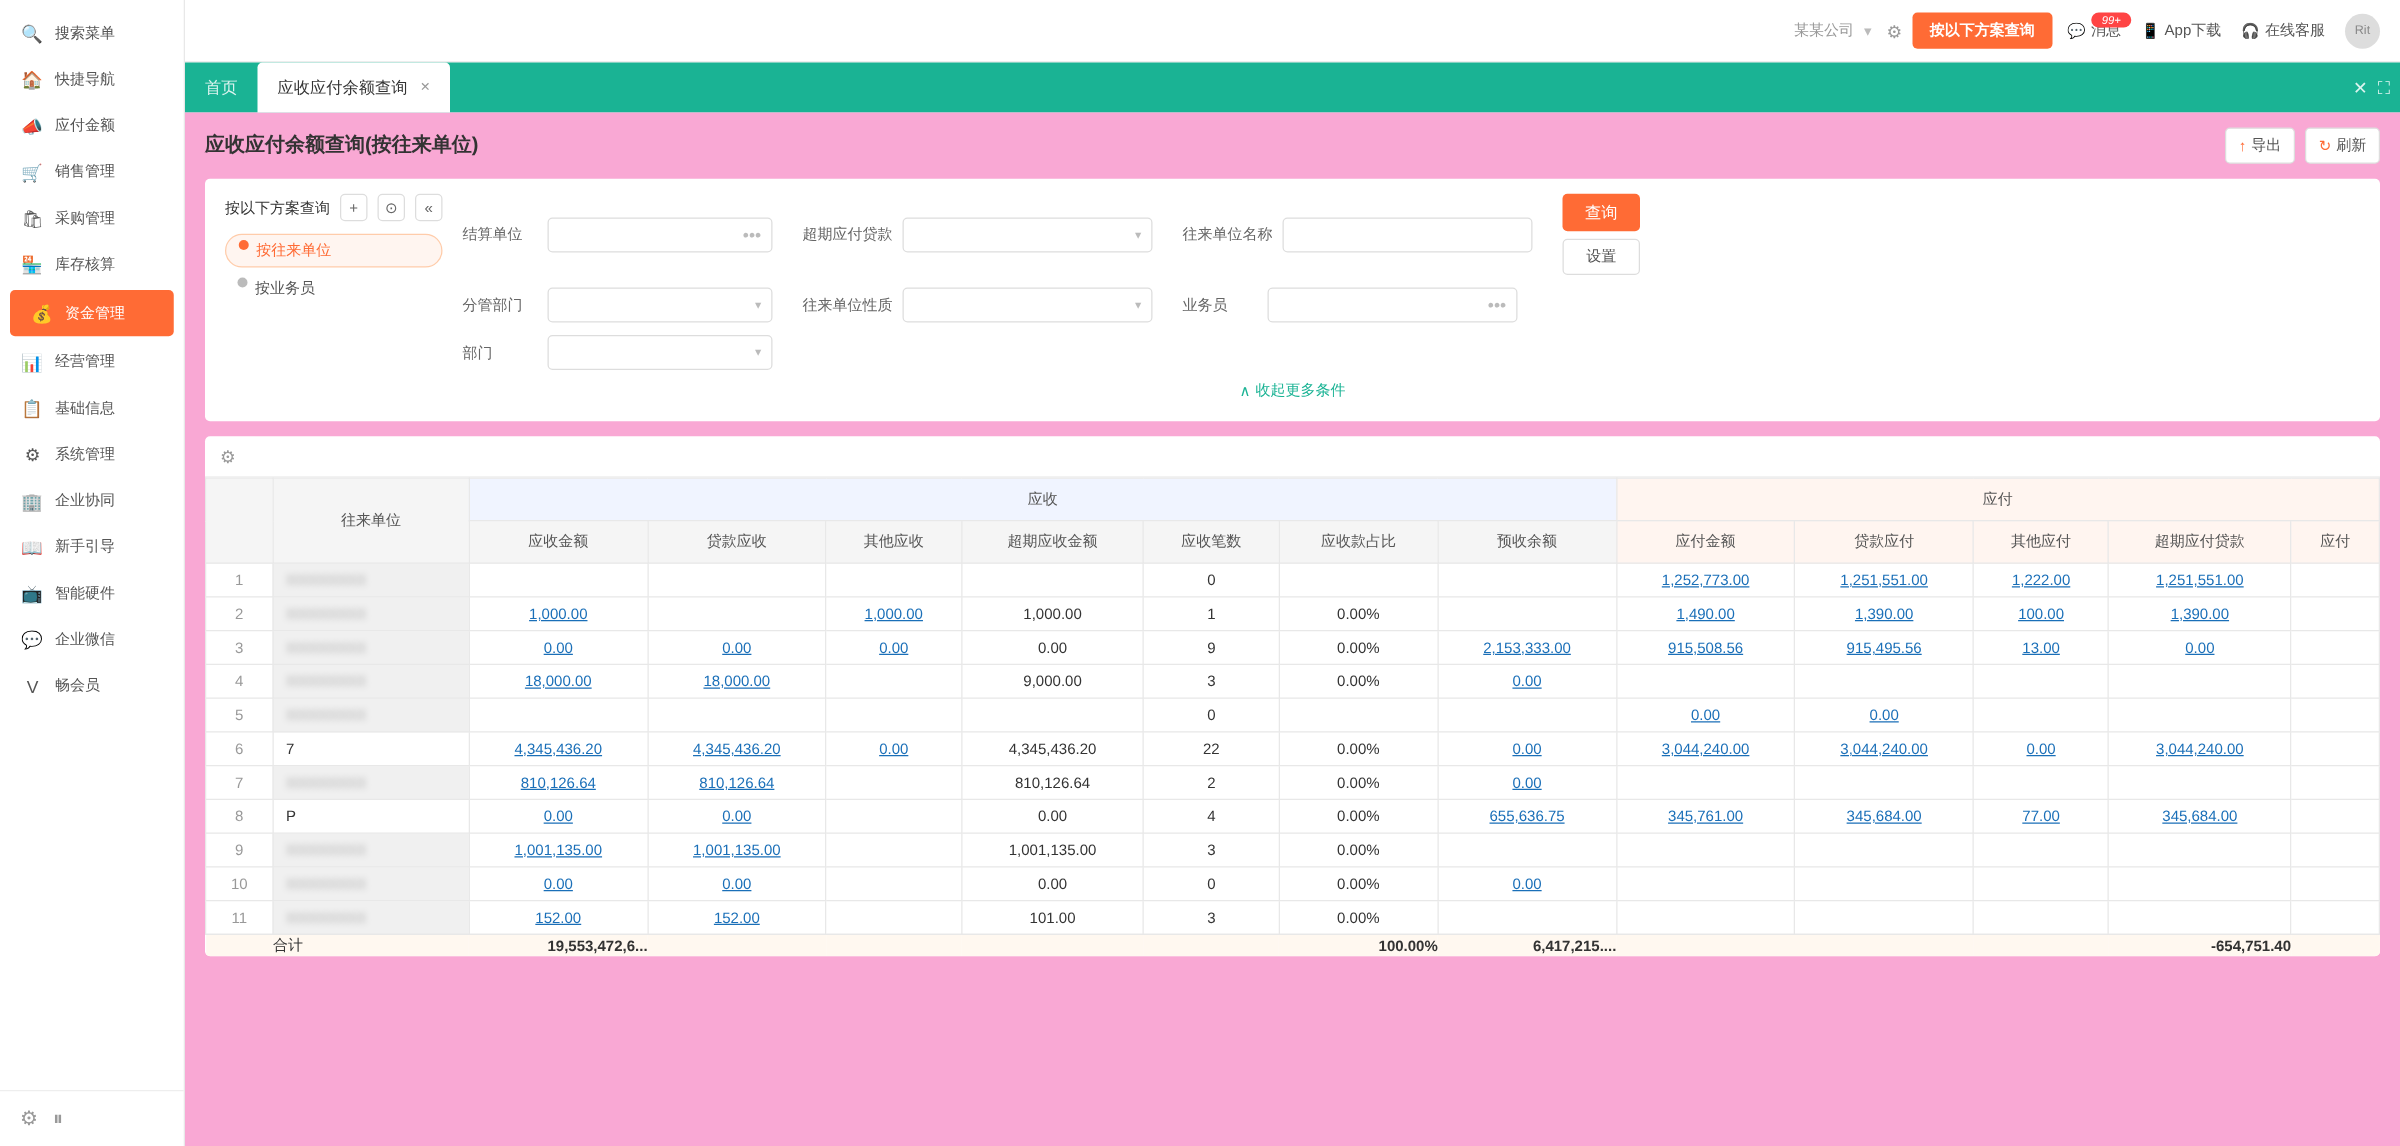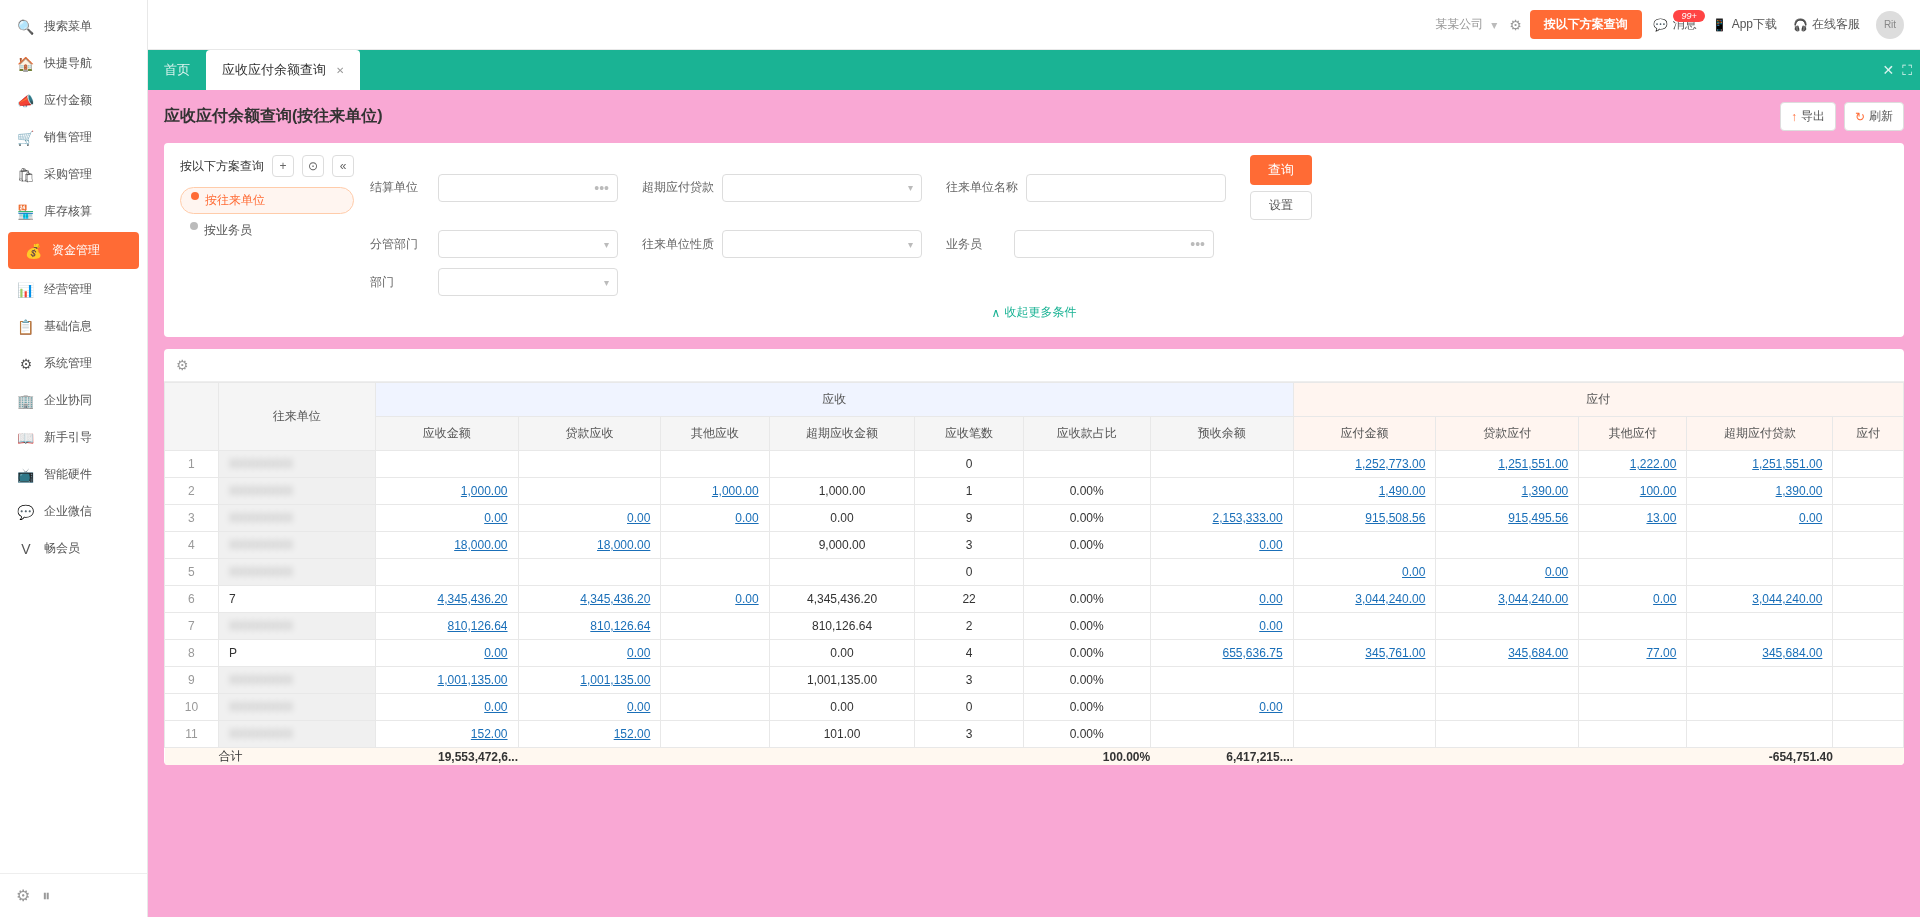--- a/index.html
+++ b/index.html
@@ -139,21 +139,21 @@
       padding: 8px 10px; text-align: center; border: 1px solid #e8e8e8;
       color: #555; font-weight: 500; white-space: nowrap; font-size: 12px;
     }
     thead th.group { background: #f0f4ff; }
     thead th.group2 { background: #fff5f0; }
     tbody tr { background: #fff; }
     tbody td {
       padding: 6px 10px; border: 1px solid #e8e8e8; text-align: center;
       color: #333; font-size: 12px; white-space: nowrap;
     }
-    tbody td.number { text-align: right; color: #1a6fb8; text-decoration: underline; cursor: pointer; border-radius: 12px; }
+    tbody td.number { text-align: center; color: #1a6fb8; text-decoration: underline; cursor: pointer; border-radius: 12px; }
     tbody td.text-left { text-align: left; }
     tbody td.blurred { color: transparent; text-shadow: 0 0 8px rgba(0,0,0,0.4); user-select: none; }
     .tfoot-row { background: #fff8f0 !important; font-weight: 500; }
     .tfoot-row td { color: #333 !important; text-decoration: none !important; }
     .tfoot-row td.number-total { text-align: right; color: #e55; font-weight: bold; }
   </style>
 </head>
 <body>
 
 <div class="sidebar">

